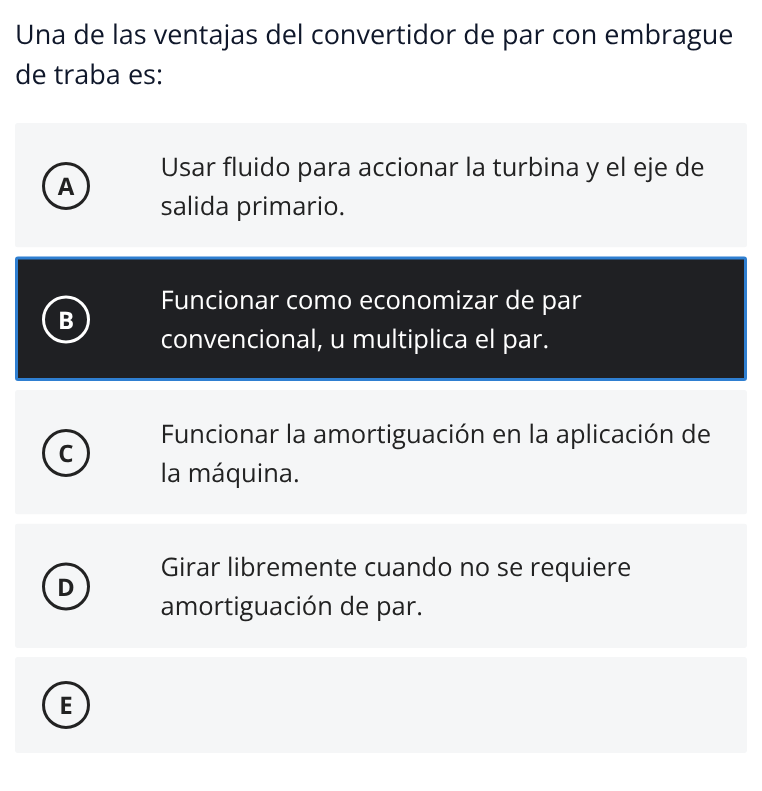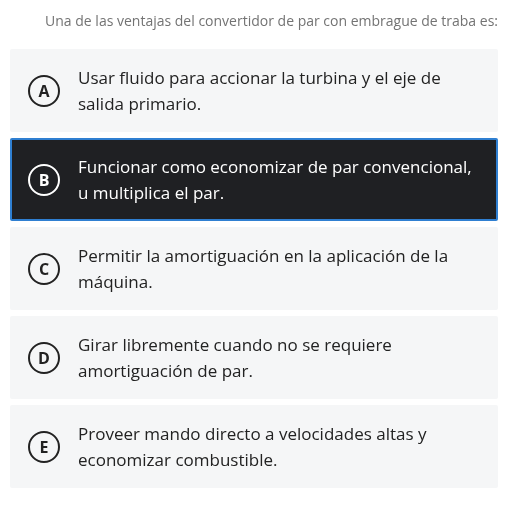--- a/index.html
+++ b/index.html
@@ -4,25 +4,24 @@
 <style>
   * { box-sizing: border-box; margin: 0; padding: 0; }
   body {
     font-family: "Segoe UI", "Open Sans", Arial, sans-serif;
     background: #ffffff;
     padding: 10px;
     width: 508px;
     color: #222;
   }
   .question {
-    font-size: 14px;
+    font-size: 18px;
     line-height: 1.5;
-    color: #737373;
+    color: #0f172a;
     margin-bottom: 18px;
-    text-align: right;
   }
   .options { display: flex; flex-direction: column; gap: 6px; }
   .option {
     display: flex;
     align-items: center;
     background: #f5f6f7;
     padding: 14px 16px;
     border: 2px solid transparent;
     border-radius: 2px;
     cursor: pointer;
@@ -43,20 +42,21 @@
     justify-content: center;
     font-weight: 700;
     font-size: 16px;
     margin-right: 18px;
   }
   .option.selected .letter { border-color: #ffffff; color: #ffffff; }
   .option-text {
     font-size: 17px;
     line-height: 1.5;
     flex: 1;
+    margin-left: 29px;
   }
 </style>
 </head>
 <body>
 
 <div class="question">Una de las ventajas del convertidor de par con embrague de traba es:</div>
 
 <div class="options">
 
   <div class="option">
@@ -64,26 +64,25 @@
     <div class="option-text">Usar fluido para accionar la turbina y el eje de salida primario.</div>
   </div>
 
   <div class="option selected">
     <div class="letter">B</div>
     <div class="option-text">Funcionar como economizar de par convencional, u multiplica el par.</div>
   </div>
 
   <div class="option">
     <div class="letter">C</div>
-    <div class="option-text">Permitir la amortiguación en la aplicación de la máquina.</div>
+    <div class="option-text">Funcionar la amortiguación en la aplicación de la máquina.</div>
   </div>
 
   <div class="option">
     <div class="letter">D</div>
     <div class="option-text">Girar libremente cuando no se requiere amortiguación de par.</div>
   </div>
 
   <div class="option">
     <div class="letter">E</div>
-    <div class="option-text">Proveer mando directo a velocidades altas y economizar combustible.</div>
   </div>
 
 </div>
 
 </body></html>

